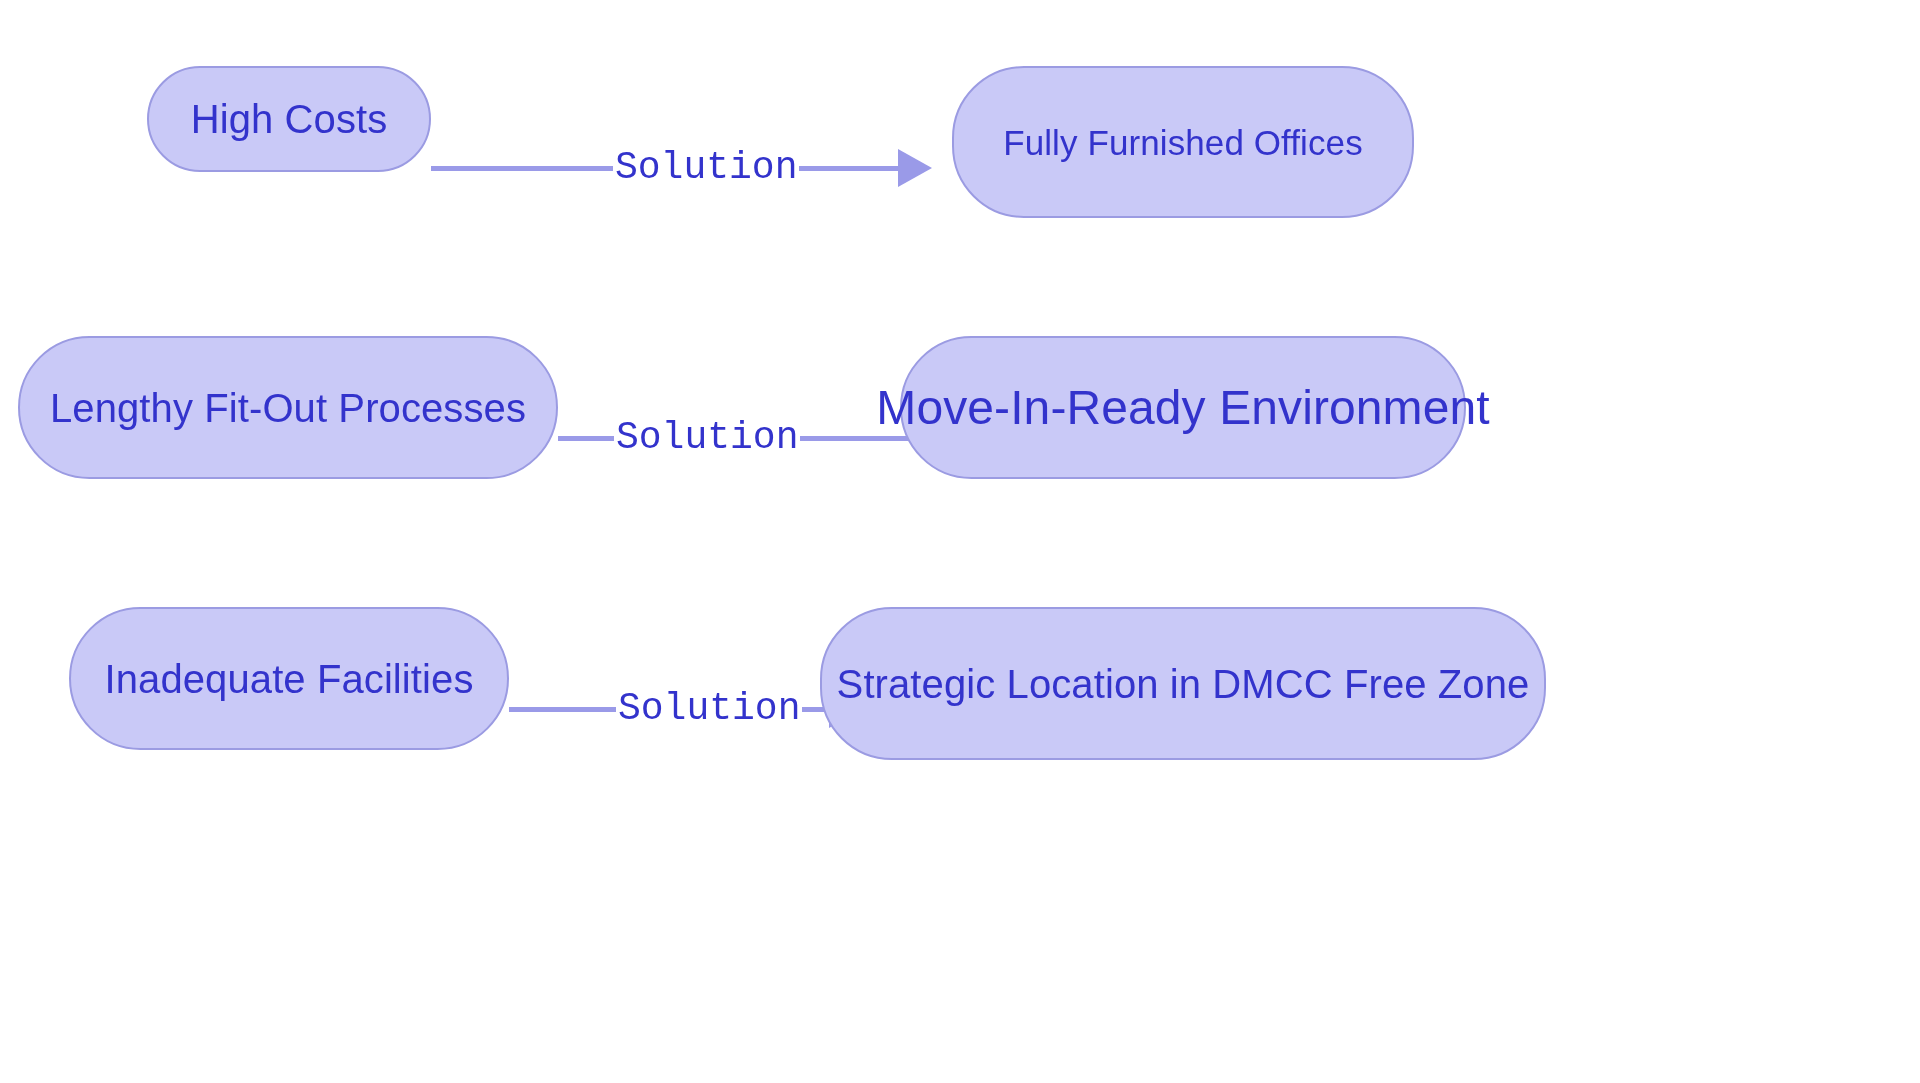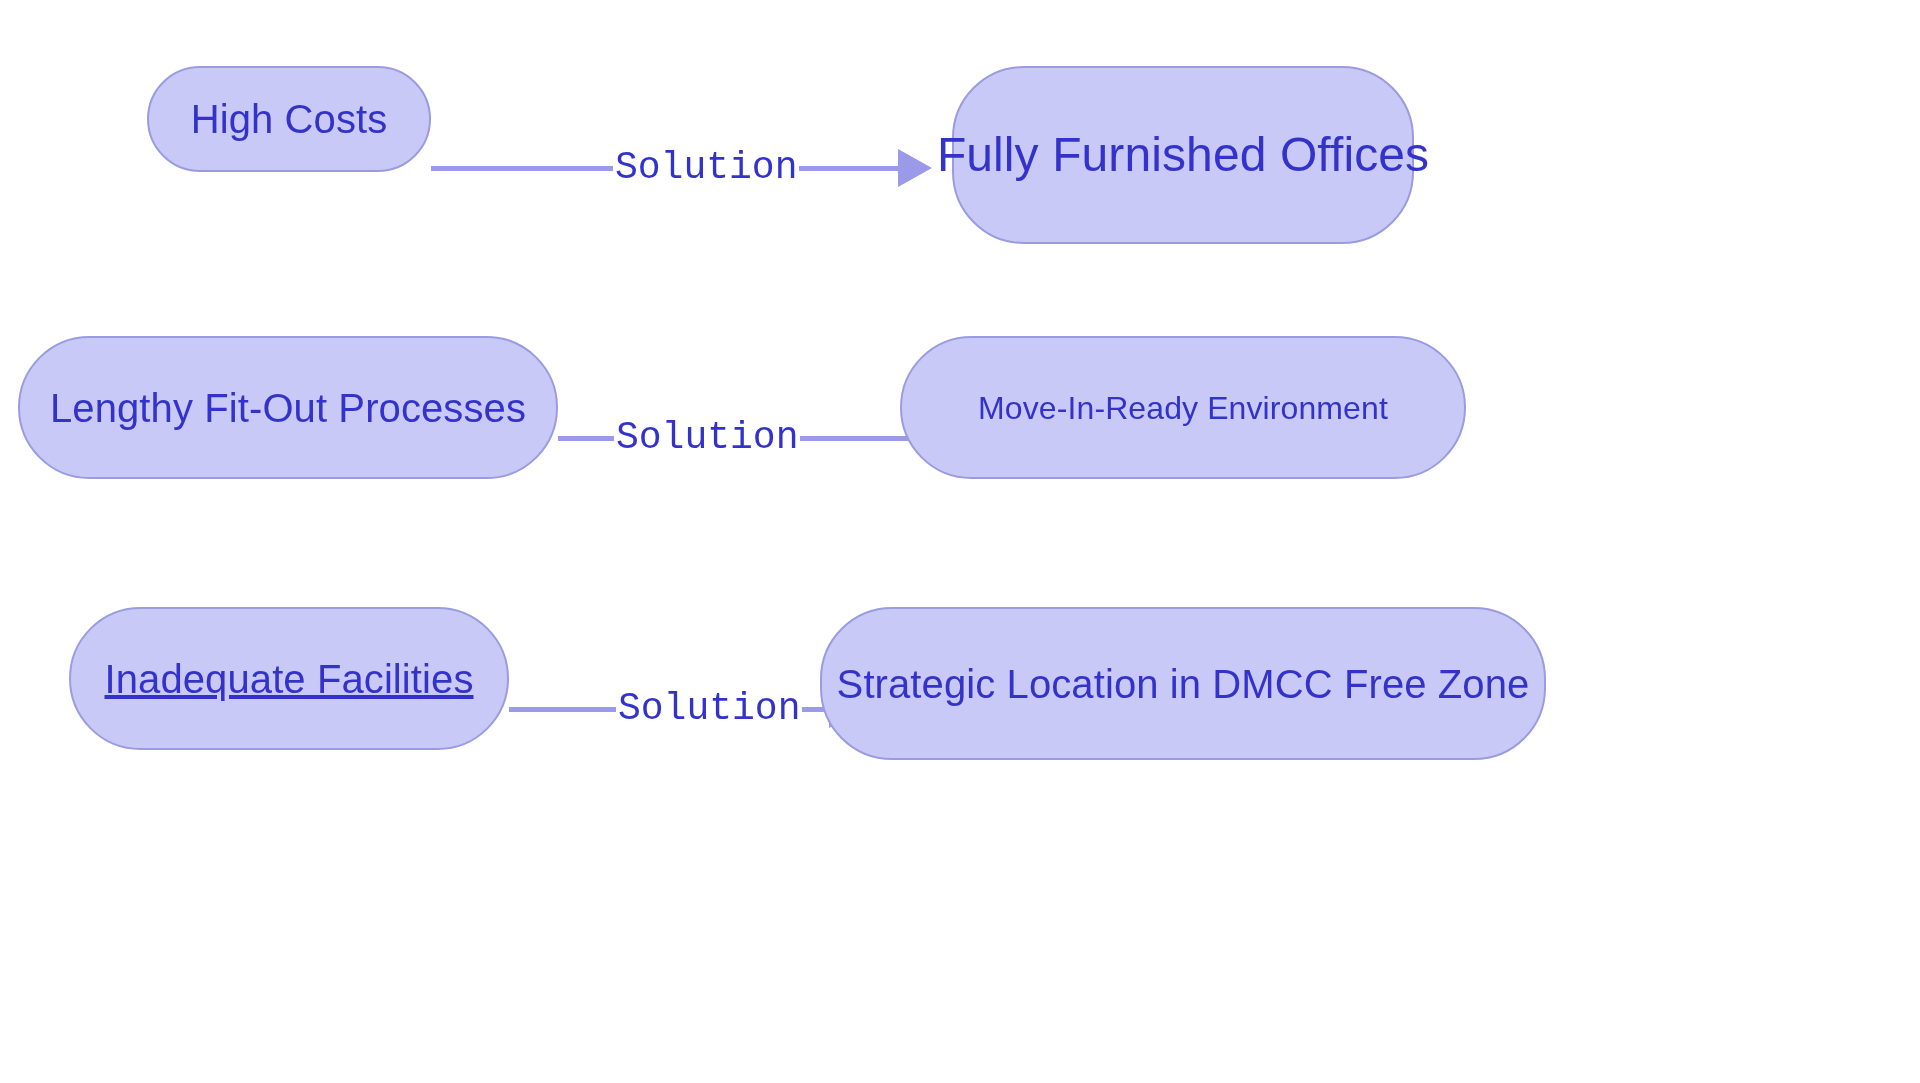--- a/index.html
+++ b/index.html
@@ -90,51 +90,50 @@
     left: 147px; top: -72px;
     width: 284px; height: 106px;
     border-radius: 72px;
     font-size: 40px;
   }
   #edge-1 { left: 431px; top: 0px; }
   #edge-1 .edge-line.seg-a { width: 182px; }
   #edge-1 .edge-line.seg-b { width: 100px; }
   #node-fully-furnished {
     left: 952px; top: -72px;
-    width: 462px; height: 178px;
-    border-radius: 72px;
-    font-size: 48px;
+    width: 462px; height: 152px;
+    border-radius: 72px;
+    font-size: 35px;
   }
 
   
   #row-2 { top: 408px; height: 60px; padding-left: 45px; }
   #node-lengthy-fitout {
     left: 18px; top: -72px;
     width: 540px; height: 143px;
     border-radius: 72px;
     font-size: 40px;
   }
   #edge-2 { left: 558px; top: 0px; }
   #edge-2 .edge-line.seg-a { width: 56px; }
   #edge-2 .edge-line.seg-b { width: 140px; }
   #node-move-in-ready {
     left: 900px; top: -72px;
     width: 566px; height: 143px;
     border-radius: 72px;
-    font-size: 32px;
+    font-size: 48px;
   }
 
   
   #row-3 { top: 679px; height: 60px; }
   #node-inadequate {
     left: 69px; top: -72px;
     width: 440px; height: 143px;
     border-radius: 72px;
     font-size: 40px;
-    text-decoration: underline;
   }
   #edge-3 { left: 509px; top: 0px; }
   #edge-3 .edge-line.seg-a { width: 107px; }
   #edge-3 .edge-line.seg-b { width: 28px; }
   #node-strategic-location {
     left: 820px; top: -72px;
     width: 726px; height: 153px;
     border-radius: 72px;
     font-size: 40px;
   }

